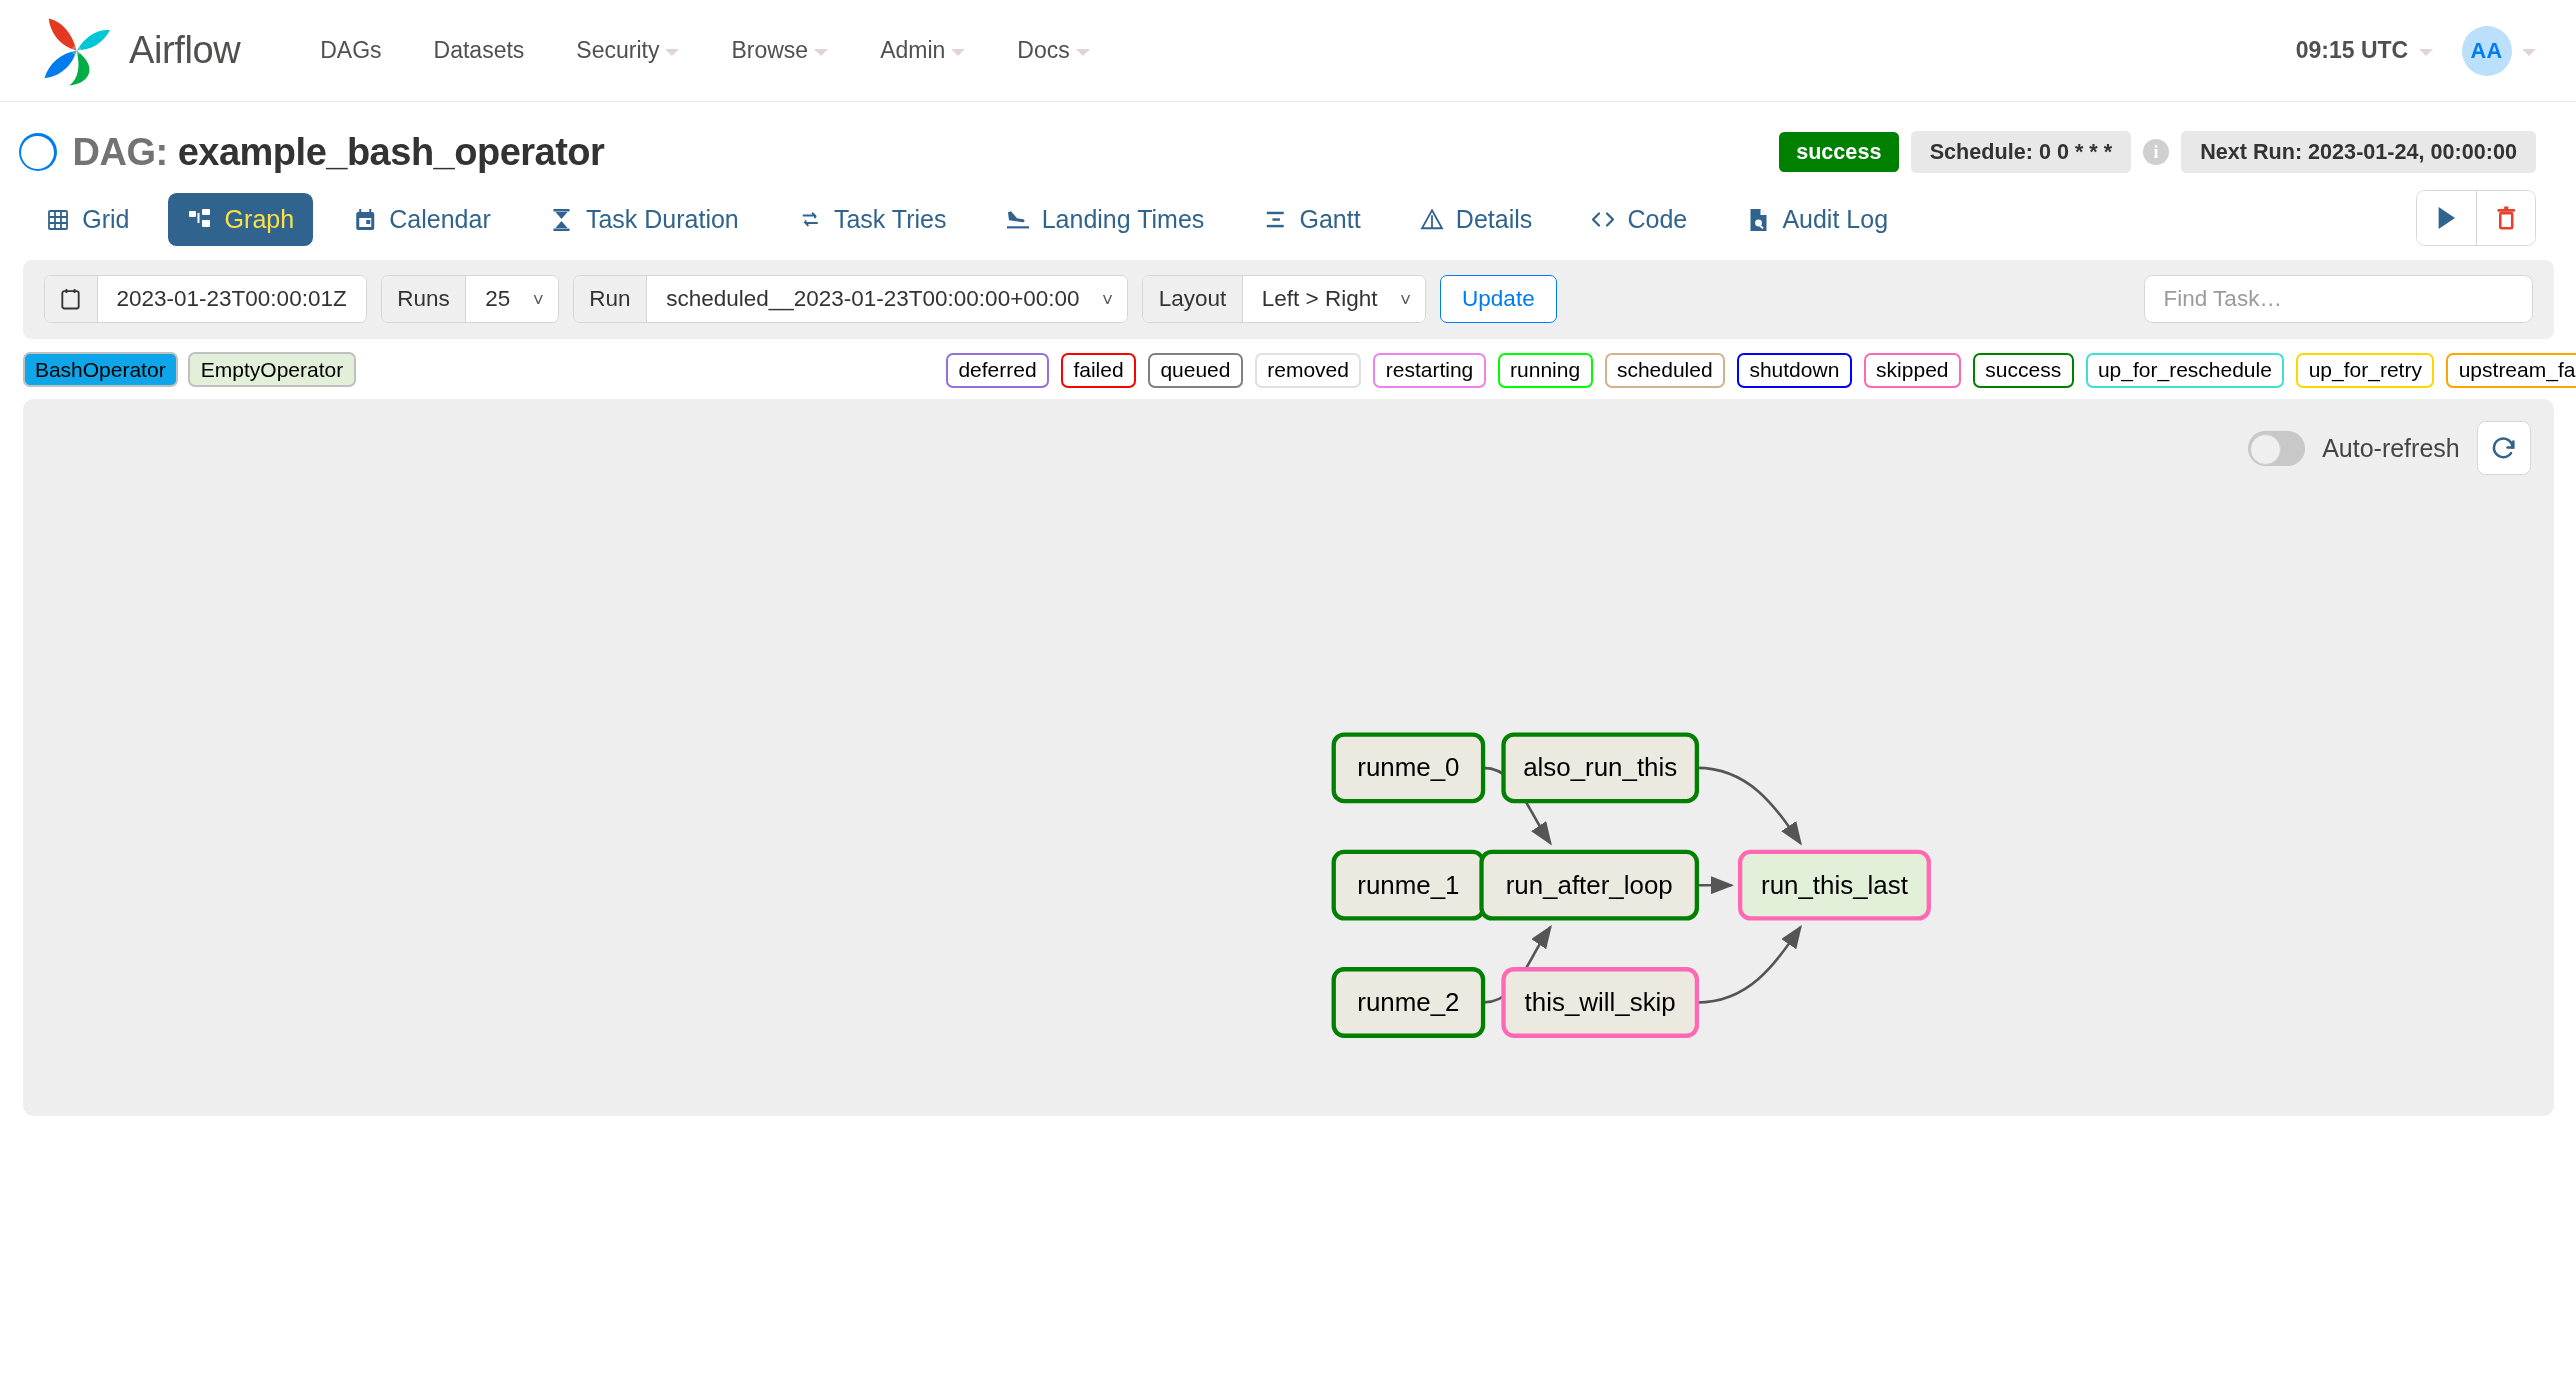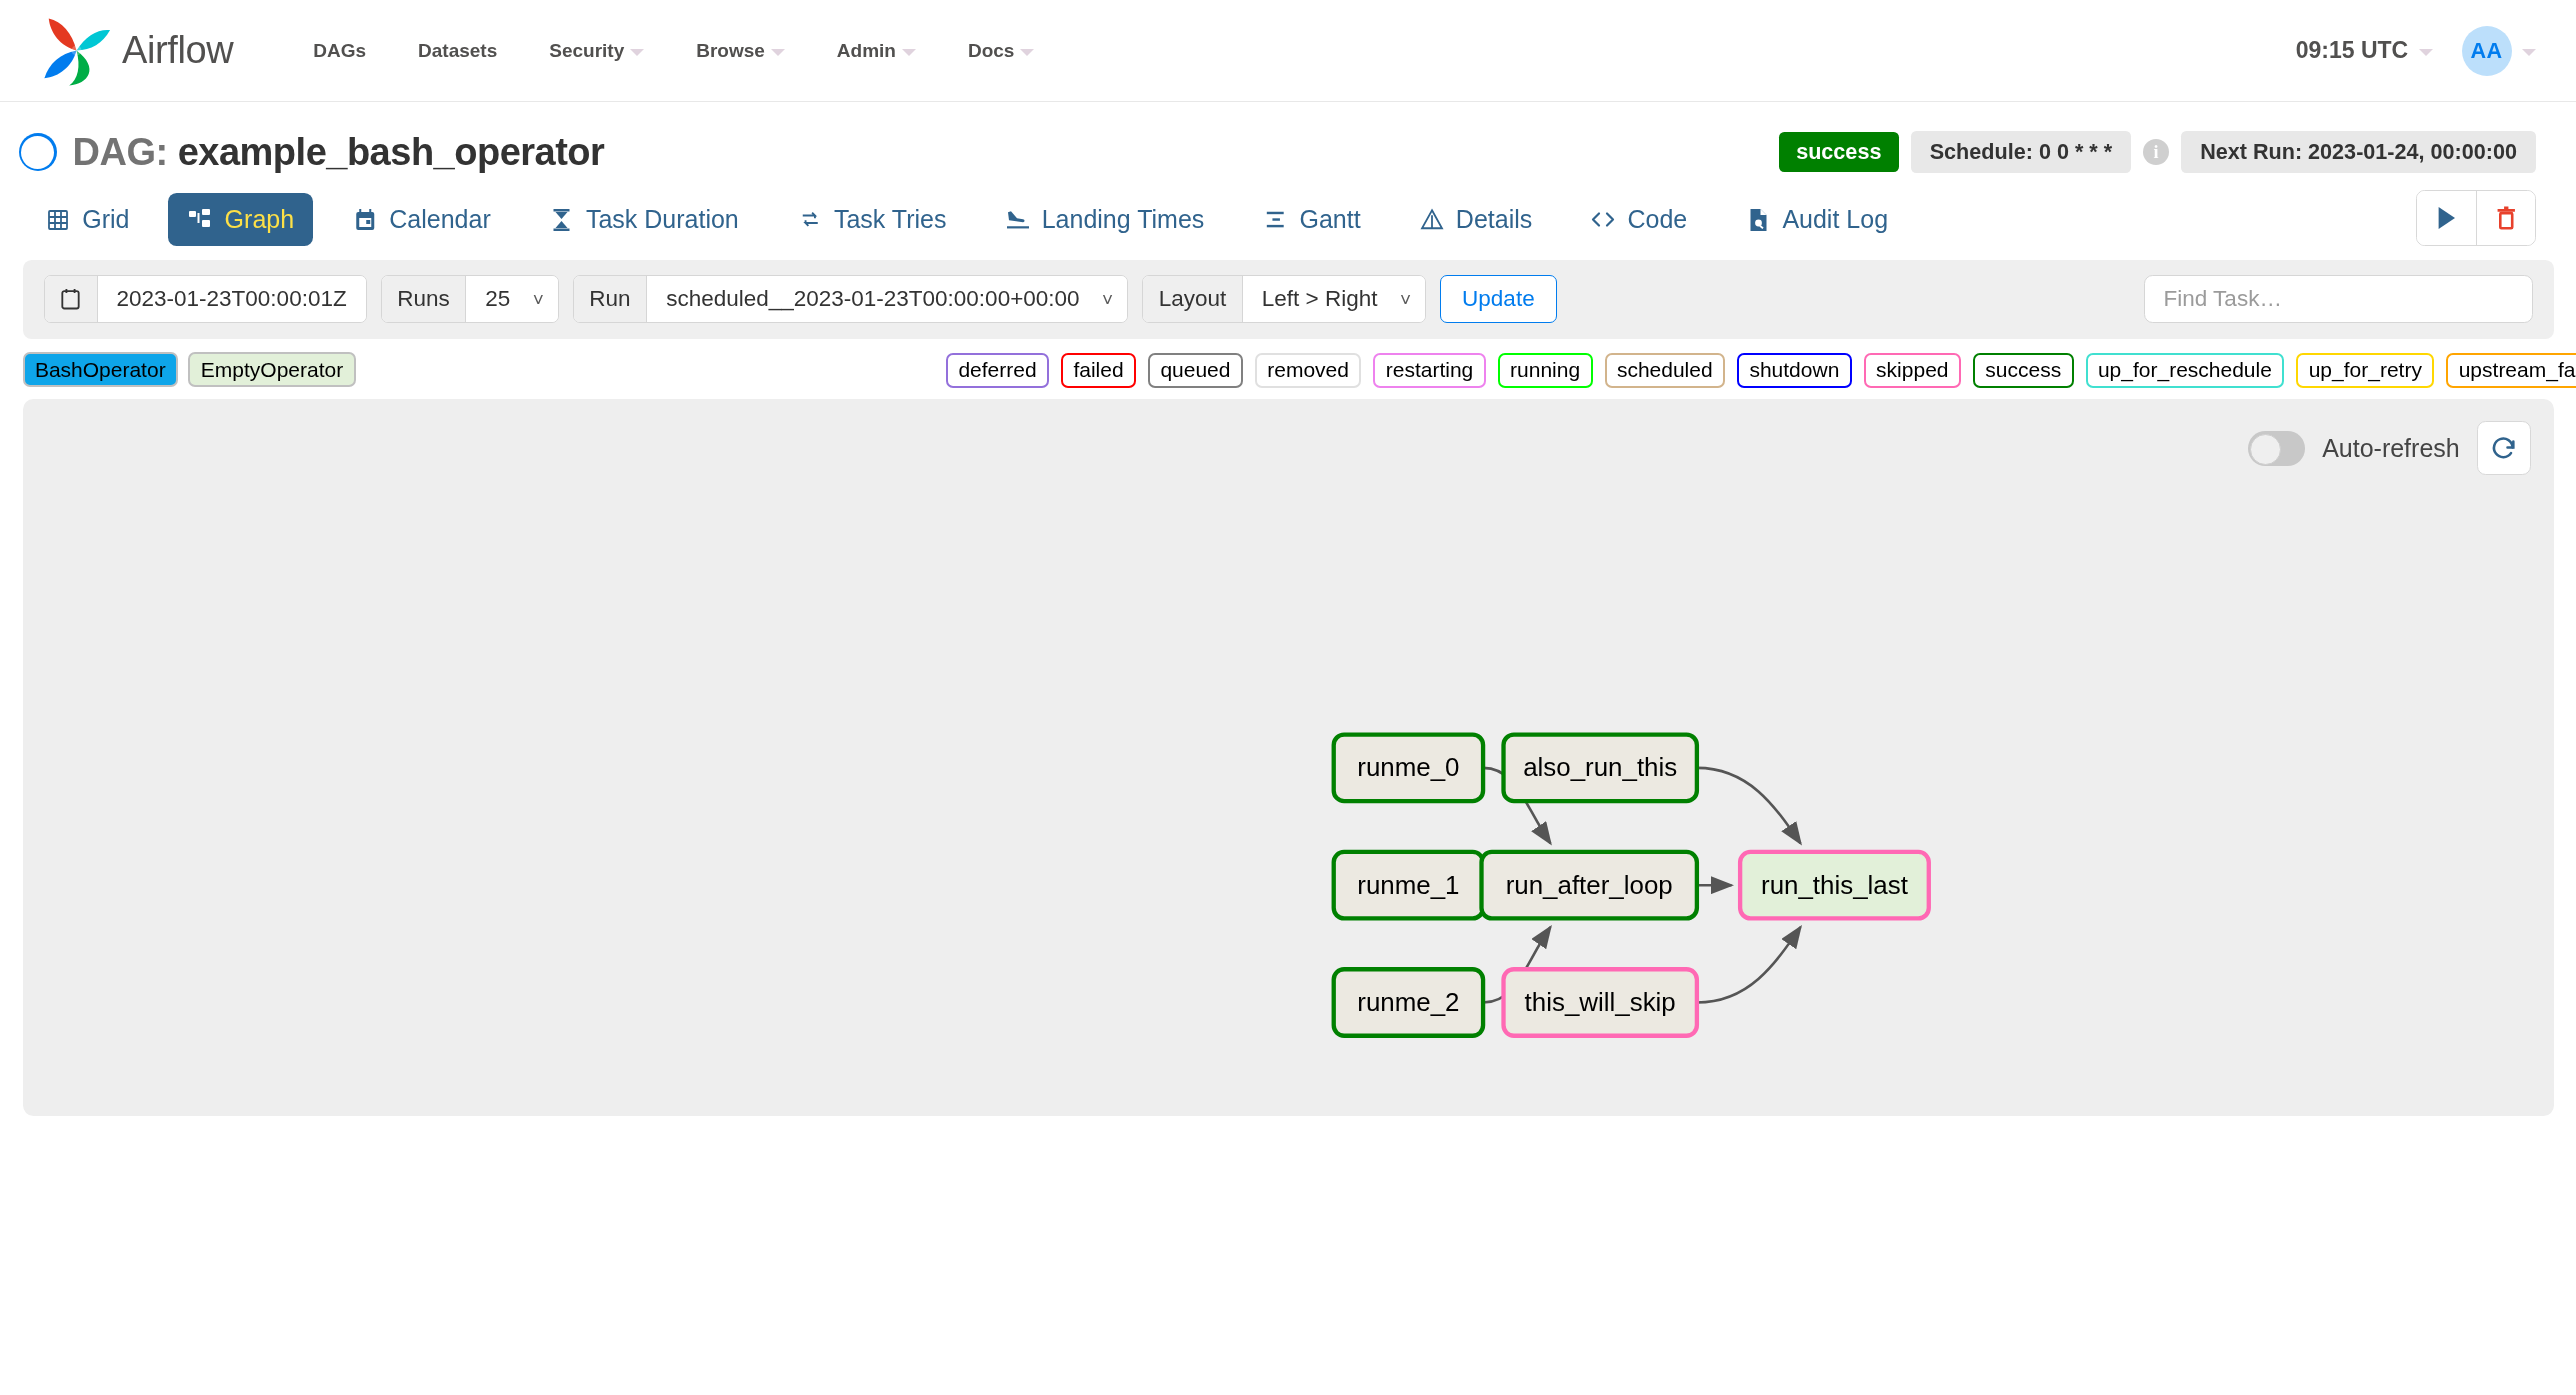--- a/index.html
+++ b/index.html
@@ -13,29 +13,29 @@
 
   
   .navbar {
     height: 102px;
     display: flex;
     align-items: center;
     padding: 0 40px 0 40px;
     border-bottom: 0.9px solid #e8e8e8;
     background: #fff;
   }
-  .brand { display: flex; align-items: center; gap: 9px; margin-right: 54px; }
+  .brand { display: flex; align-items: center; gap: 16px; margin-right: 54px; }
   .brand-logo { width: 73px; height: 73px; display: block; }
   .brand-name {
     font-size: 38px; color: #51504f; letter-spacing: -0.4px;
     font-weight: 400;
   }
   .nav-items { display: flex; align-items: center; gap: 0px; }
   .nav-item {
-    font-size: 19px; font-weight: bold; color: #51504f;
+    font-size: 23px; font-weight: normal; color: #51504f;
     padding: 8.6px 26px; cursor: pointer; white-space: nowrap;
     display: flex; align-items: center; gap: 6px;
   }
   .caret {
     width: 0; height: 0;
     border-left: 7px solid transparent;
     border-right: 7px solid transparent;
     border-top: 7.8px solid #e0d3de;
     display: inline-block; margin-top: 4.3px;
   }

